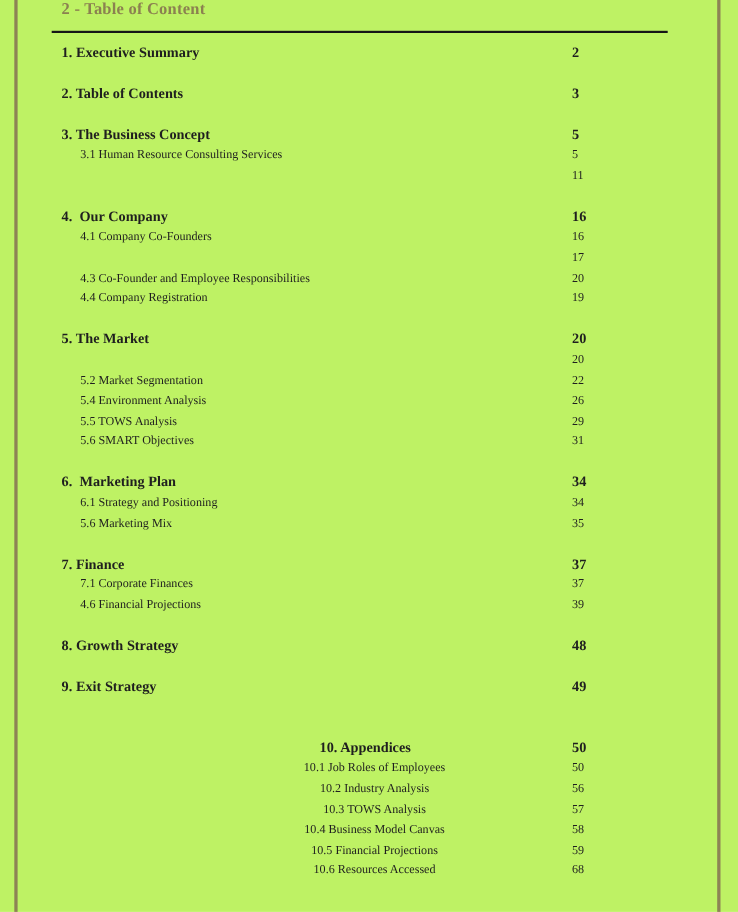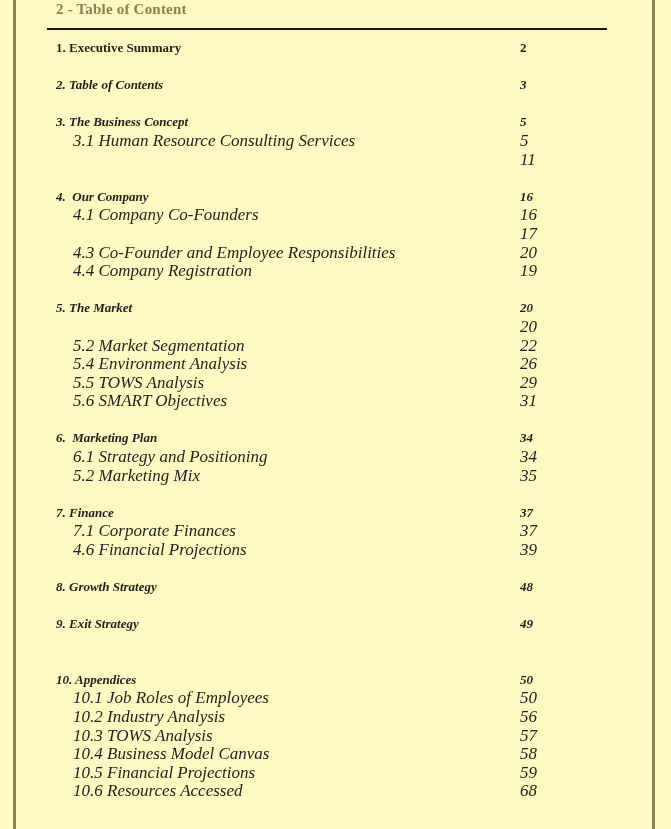--- a/index.html
+++ b/index.html
@@ -1,20 +1,20 @@
 <!DOCTYPE html>
 <html><head>
 <meta charset="utf-8">
 <style>
   html, body { margin: 0; padding: 0; background: #ffffff; }
   .doc {
     position: relative;
     width: 671px;
     height: 829px;
-    background: #fef9c3;
+    background: #bef264;
     overflow: hidden;
     color: #1f1f1f;
     font-family: "Liberation Serif", "DejaVu Serif", serif;
   }
   .v-border {
     position: absolute;
     top: 0;
     bottom: 0;
     width: 2.5px;
   }
@@ -35,35 +35,35 @@
     top: 28px;
     width: 560px;
     height: 2px;
   }
   .toc-list {
     position: absolute;
     left: 56px;
     top: 39px;
     width: 552px;
   }
-  .toc-group + .toc-group { margin-top: 18.6px; font-style: italic; }
-  .toc-group.extra { margin-top: 36.8px; }
+  .toc-group + .toc-group { margin-top: 18.6px; }
+  .toc-group.extra { margin-top: 36.8px; text-align: center; }
   .toc-row {
     position: relative;
     height: 18.6px;
     line-height: 18.6px;
   }
   .toc-row .label { white-space: pre; }
   .toc-row .page {
     position: absolute;
     left: 464px;
     top: 0;
   }
   .title-row { font-weight: bold; font-size: 13px; }
-  .item-row  { font-size: 17px; padding-left: 17px; }
+  .item-row  { font-size: 11px; padding-left: 17px; }
 </style>
 </head>
 <body>
 
 <div class="doc" style="color: rgb(31, 31, 31);">
   <div class="v-border left" style="background: rgb(141, 131, 85);"></div>
   <div class="v-border right" style="background: rgb(141, 131, 85);"></div>
   <div class="page-header" style="color: rgb(139, 129, 80);">2 - Table of Content</div>
   <div class="header-rule" style="background: rgb(22, 22, 22);"></div>
   <div class="toc-list" id="toc">
@@ -89,21 +89,21 @@
         <div class="toc-row title-row"><span class="label">5. The Market</span><span class="page">20</span></div>
         <div class="toc-row item-row"><span class="page">20</span></div>
         <div class="toc-row item-row"><span class="label">5.2 Market Segmentation</span><span class="page">22</span></div>
         <div class="toc-row item-row"><span class="label">5.4 Environment Analysis</span><span class="page">26</span></div>
         <div class="toc-row item-row"><span class="label">5.5 TOWS Analysis</span><span class="page">29</span></div>
         <div class="toc-row item-row"><span class="label">5.6 SMART Objectives</span><span class="page">31</span></div>
       </div>
       <div class="toc-group">
         <div class="toc-row title-row"><span class="label">6.  Marketing Plan</span><span class="page">34</span></div>
         <div class="toc-row item-row"><span class="label">6.1 Strategy and Positioning</span><span class="page">34</span></div>
-        <div class="toc-row item-row"><span class="label">5.2 Marketing Mix</span><span class="page">35</span></div>
+        <div class="toc-row item-row"><span class="label">5.6 Marketing Mix</span><span class="page">35</span></div>
       </div>
       <div class="toc-group">
         <div class="toc-row title-row"><span class="label">7. Finance</span><span class="page">37</span></div>
         <div class="toc-row item-row"><span class="label">7.1 Corporate Finances</span><span class="page">37</span></div>
         <div class="toc-row item-row"><span class="label">4.6 Financial Projections</span><span class="page">39</span></div>
       </div>
       <div class="toc-group">
         <div class="toc-row title-row"><span class="label">8. Growth Strategy</span><span class="page">48</span></div>
       </div>
       <div class="toc-group">

